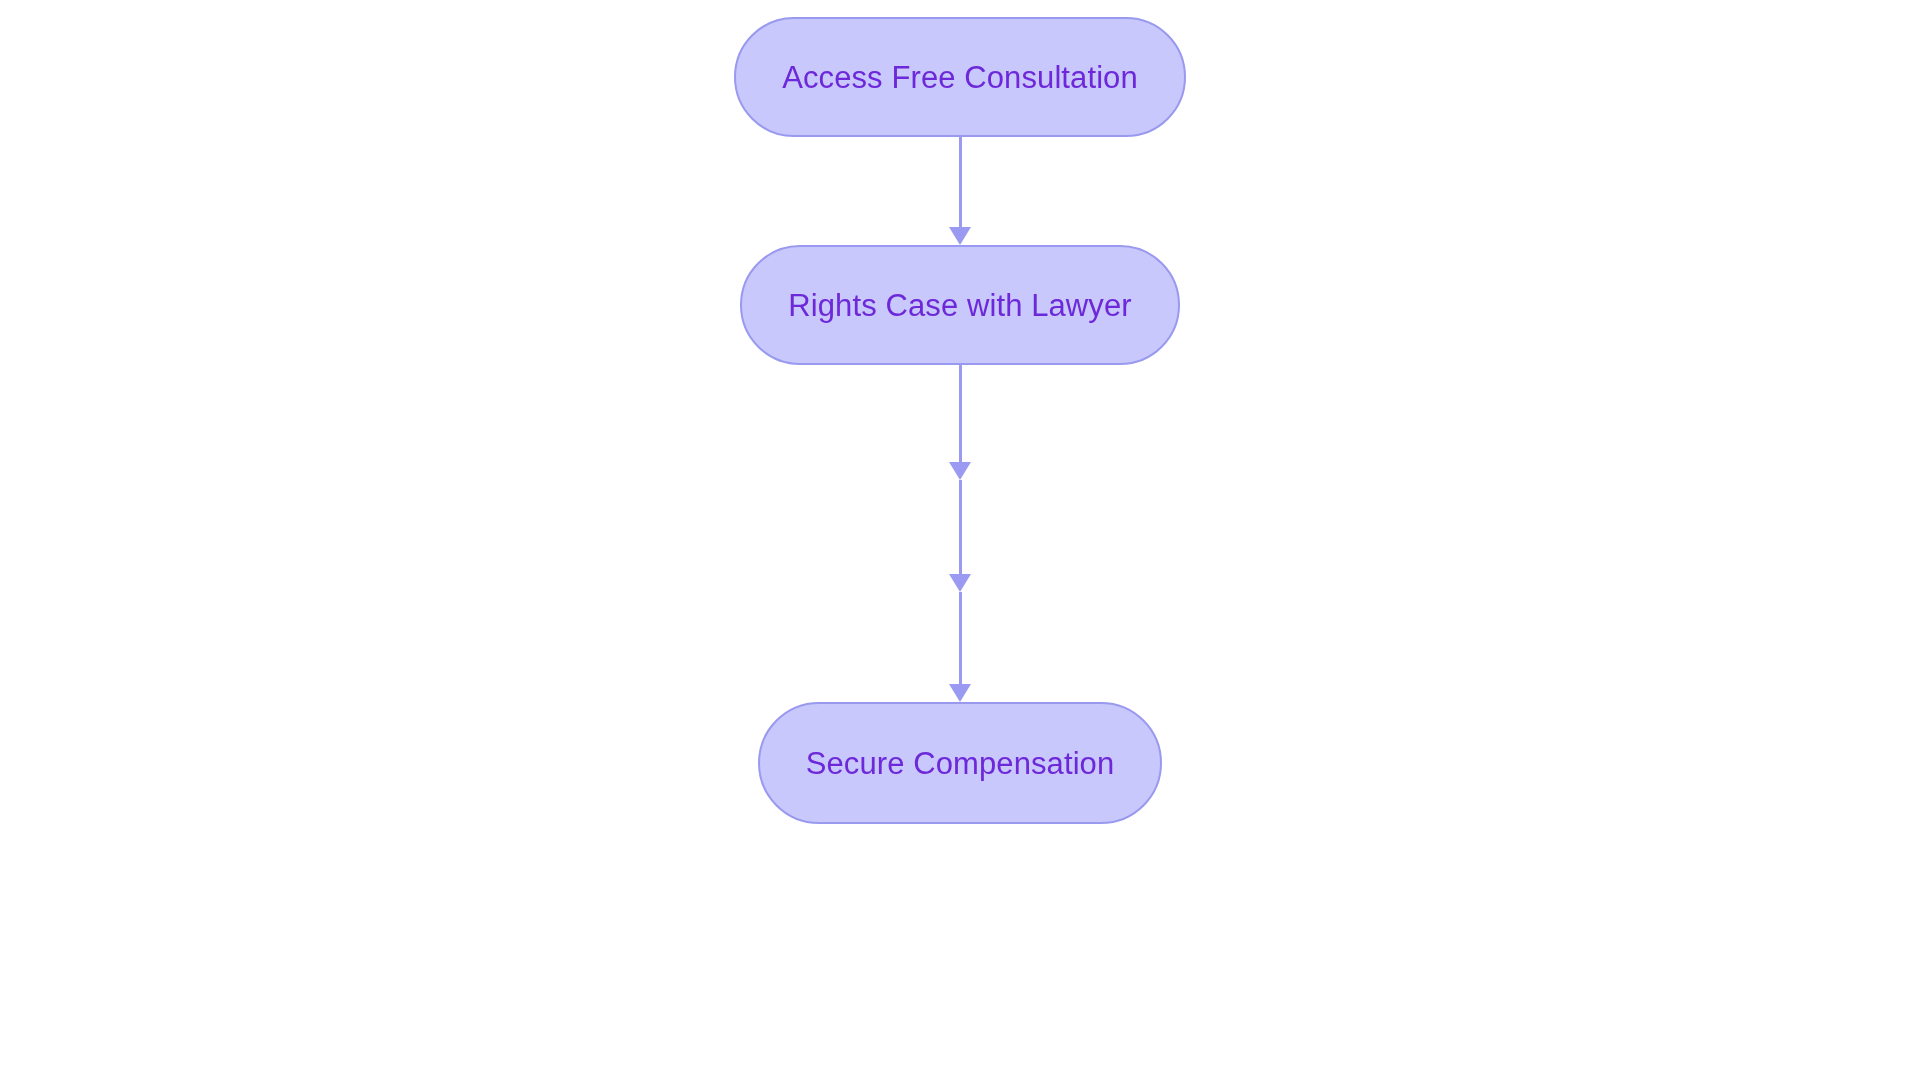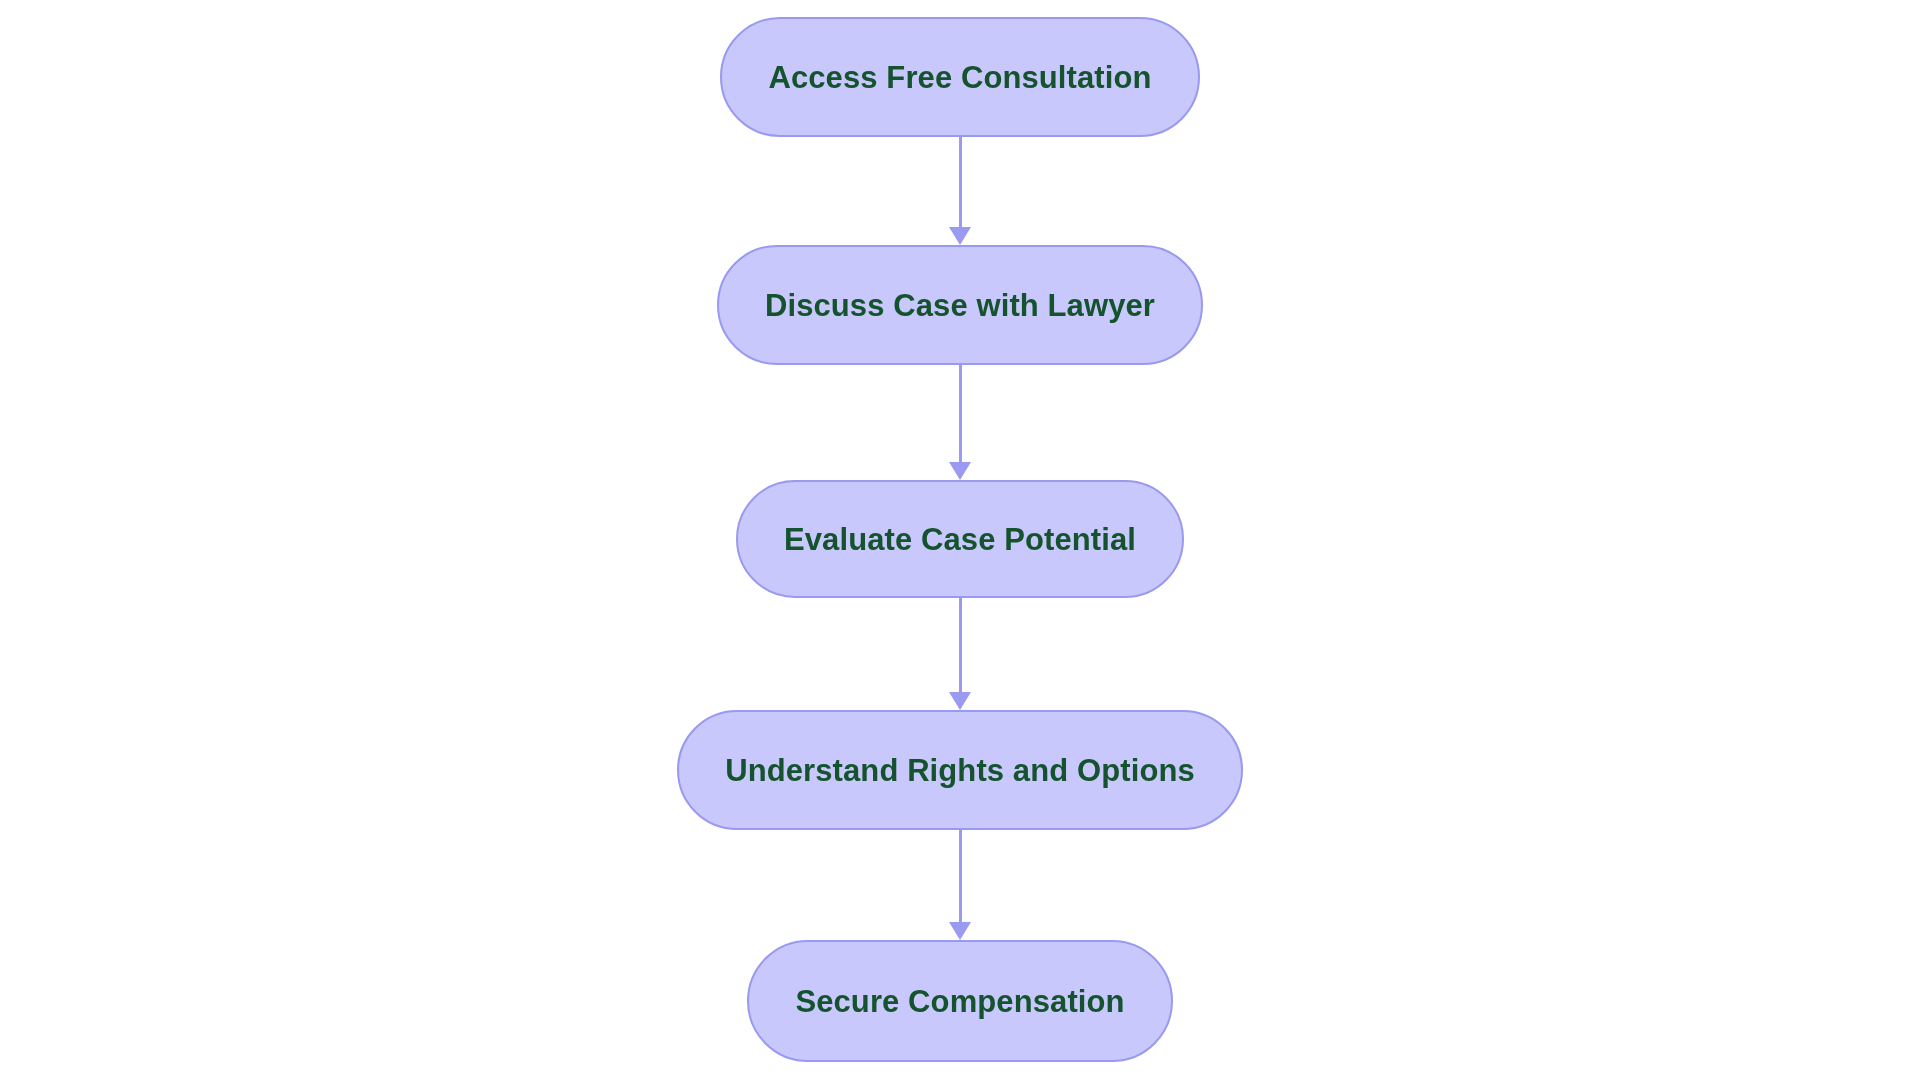--- a/index.html
+++ b/index.html
@@ -45,25 +45,24 @@
     color: #2b2bd4;
     font-size: 31px;
     font-weight: 400;
     letter-spacing: 0.1px;
     line-height: 1;
     white-space: nowrap;
     padding: 0 46px;
   }
 
   .flow-node .node-label {
-    color: #14532d;
+    color: #6d28d9;
     font-size: 31px;
     line-height: 1;
     white-space: nowrap;
-    font-weight: bold;
   }
 
   
   .node-h1 { height: 120px; margin-top: 17px; }
   .node-h2 { height: 120px; }
   .node-h3 { height: 118px; }
   .node-h4 { height: 120px; }
   .node-h5 { height: 122px; text-align: right; }
 
   
@@ -105,40 +104,34 @@
     <div class="flow-node node-h1">
       <span class="node-label">Access Free Consultation</span>
     </div>
 
     <div class="flow-connector connector-1">
       <div class="connector-line"></div>
       <div class="connector-arrowhead"></div>
     </div>
 
     <div class="flow-node node-h2">
-      <span class="node-label">Discuss Case with Lawyer</span>
+      <span class="node-label">Rights Case with Lawyer</span>
     </div>
 
     <div class="flow-connector connector-2">
       <div class="connector-line"></div>
       <div class="connector-arrowhead"></div>
     </div>
 
-    <div class="flow-node node-h3">
-      <span class="node-label">Evaluate Case Potential</span>
-    </div>
 
     <div class="flow-connector connector-3">
       <div class="connector-line"></div>
       <div class="connector-arrowhead"></div>
     </div>
 
-    <div class="flow-node node-h4">
-      <span class="node-label">Understand Rights and Options</span>
-    </div>
 
     <div class="flow-connector connector-4">
       <div class="connector-line"></div>
       <div class="connector-arrowhead"></div>
     </div>
 
     <div class="flow-node node-h5">
       <span class="node-label">Secure Compensation</span>
     </div>
 

